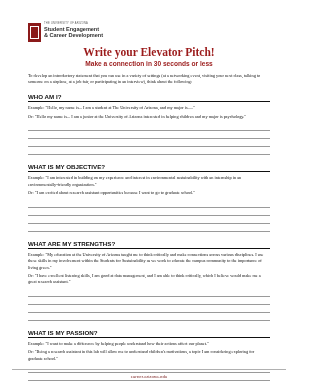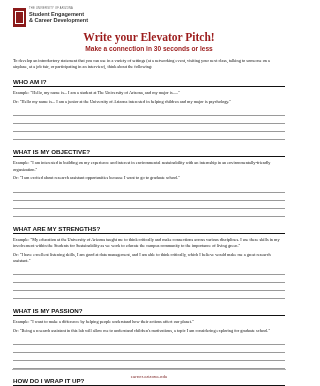--- a/index.html
+++ b/index.html
@@ -13,21 +13,21 @@
     overflow: hidden;
     font-family: "Liberation Serif", serif;
     color: #000000;
   }
   .page {
     position: relative;
     width: 298px;
     height: 386px;
     background: #ffffff;
     box-sizing: border-box;
-    padding: 1px;
+    padding: 16px;
   }
   
   .header {
     display: flex;
     align-items: flex-start;
     padding: 7px 12px 0 12px;
   }
   .logo-block {
     display: flex;
     align-items: flex-start;

